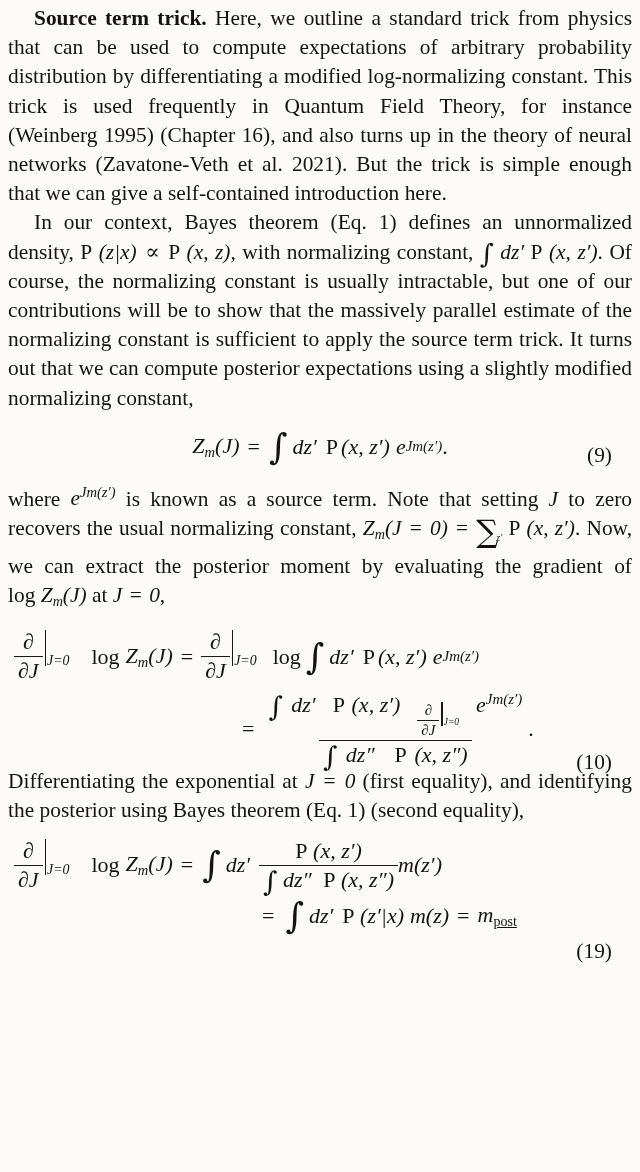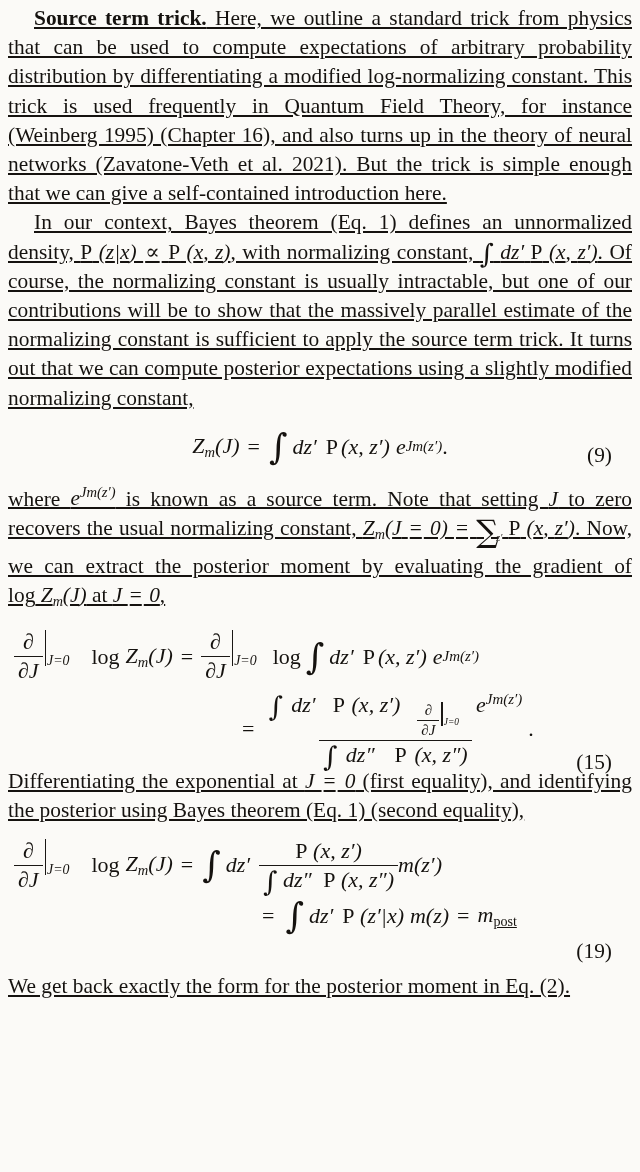--- a/index.html
+++ b/index.html
@@ -31,21 +31,20 @@
 
   
   p.body {
     margin: 0 0 0 0;
     font-size: 21.4px;
     line-height: 29.2px;
     text-align: justify;
     text-justify: inter-word;
     hyphens: manual;
     letter-spacing: 0.01px;
-    text-decoration: underline;
   }
   p.indent { text-indent: 26px; }
   .lead { font-weight: bold; }
 
   
   .m {
     font-family: "Liberation Serif", "DejaVu Serif", serif;
     font-style: italic;
     white-space: nowrap;
   }
@@ -254,21 +253,21 @@
           <span class="m intg-sm">∫</span>
           <span class="m" style="padding-left:3px">dz″</span>
           <span class="sp3"></span>
           <span class="m up">P</span>
           <span class="m" style="padding-left:3px">(x, z″)</span>
         </span>
       </span>
       <span class="m up" style="align-self:center;padding-left:2px">.</span>
     </div>
 
-    <div class="eqnum" style="top:120px">(15)</div>
+    <div class="eqnum" style="top:120px">(10)</div>
   </div>
 
   <p class="body" style=""><span>Differentiating the exponential at </span><span class="m">J <span class="op">=</span> 0</span><span> (first equality), and identifying the posterior using Bayes theorem (Eq. 1) (second equality),</span></p>
 
   <div class="eqblock" style="margin-top:14px;">
 
     <div class="eqline" style="justify-content:flex-start;padding-left:6px;">
       <span class="pderiv">
         <span class="frac m">
           <span class="num">∂</span>
@@ -300,16 +299,15 @@
       <span class="m"><span class="up">P</span> (<span>z′</span>|<span>x</span>)</span>
       <span class="sp2"></span>
       <span class="m">m(z)</span>
       <span class="m op" style="padding:0 8px">=</span>
       <span class="m"><span>m</span><span class="subup">post</span></span>
     </div>
 
     <div class="eqnum" style="top:100px">(19)</div>
   </div>
 
-  <p class="body" style="margin-top:42px"><span>We get back exactly the form for the posterior moment in Eq. (2).</span></p>
 
 </div>
 </div>
 
 </body></html>

